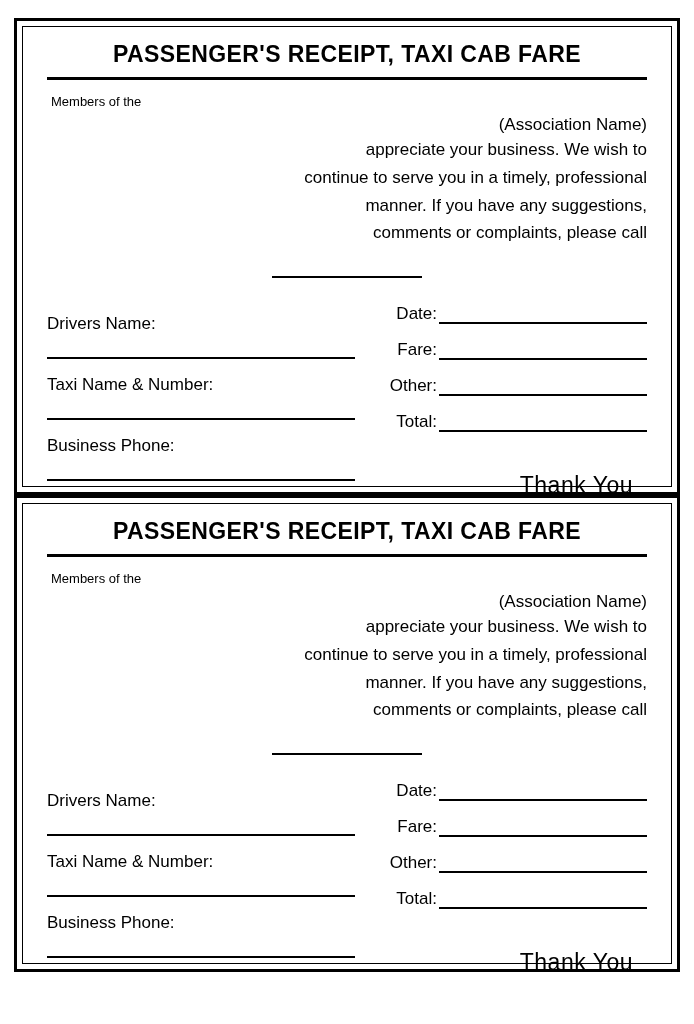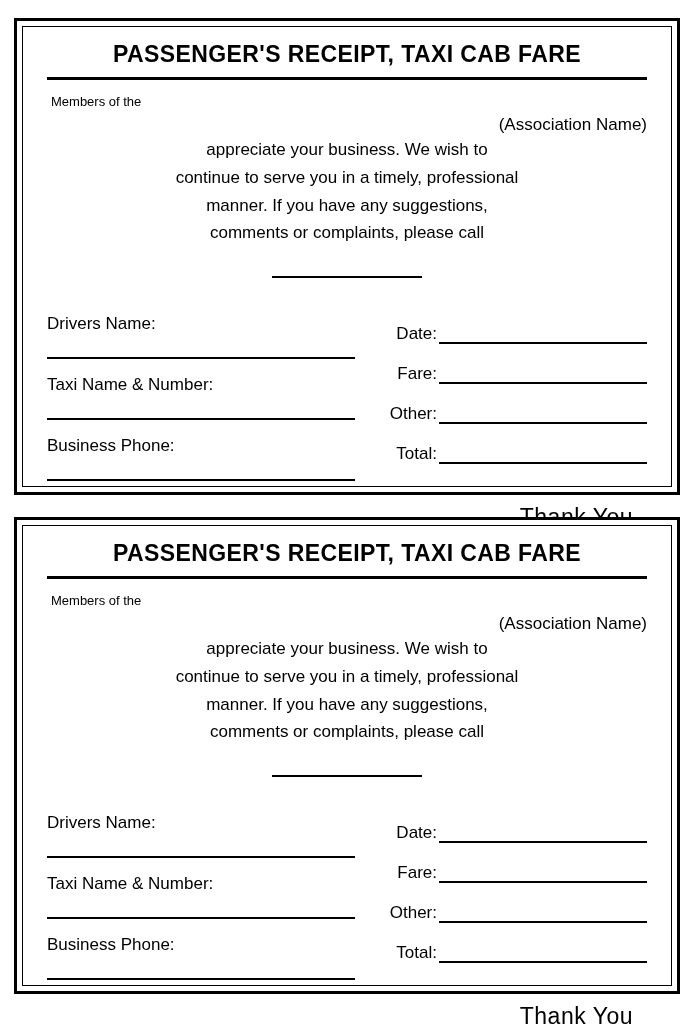--- a/index.html
+++ b/index.html
@@ -16,21 +16,20 @@
   }
 
   .page {
     width: 694px;
     height: 1024px;
     position: relative;
     box-sizing: border-box;
     padding: 18px 14px 14px 14px;
     display: flex;
     flex-direction: column;
-    gap: 22px;
   }
 
   
   .receipt {
     position: relative;
     border: 3px solid #000;
     box-sizing: border-box;
     height: 477px;
     padding: 5px;
     background: #fff;
@@ -60,21 +59,21 @@
   }
 
   .assoc {
     text-align: right;
     font-size: 17px;
     margin-top: 6px;
     padding-left: 80px;
   }
 
   .body-text {
-    text-align: center;
+    text-align: right;
     font-size: 17px;
     line-height: 1.52;
     margin-top: 2px;
   }
 
   .phone-rule {
     width: 150px;
     border-bottom: 2px solid #000;
     margin: 30px auto 0 auto;
   }
@@ -103,21 +102,20 @@
     border-bottom: 2px solid #000;
     height: 1px;
     margin-top: 22px;
     margin-bottom: 16px;
   }
 
   .right-row {
     display: flex;
     align-items: flex-end;
     margin-bottom: 16px;
-    margin-top: 20px;
   }
   .right-row .rlabel {
     font-size: 17px;
     text-align: right;
     width: 66px;
     flex: none;
     white-space: nowrap;
   }
   .right-row .rline {
     flex: 1 1 auto;

